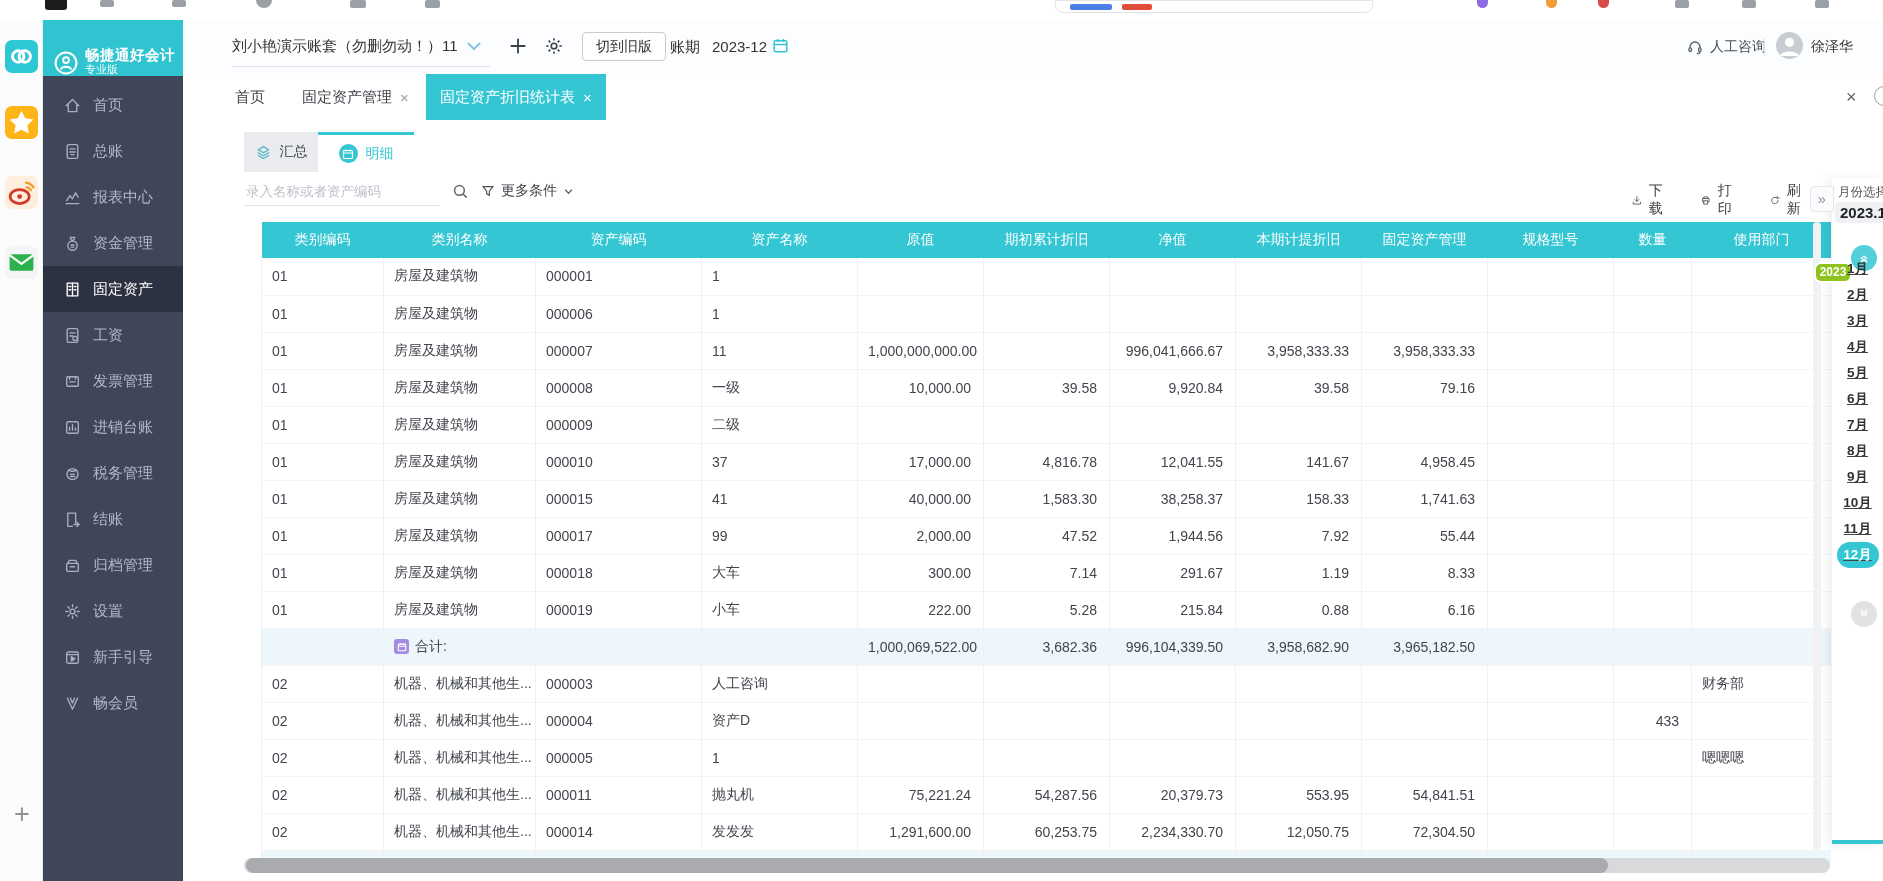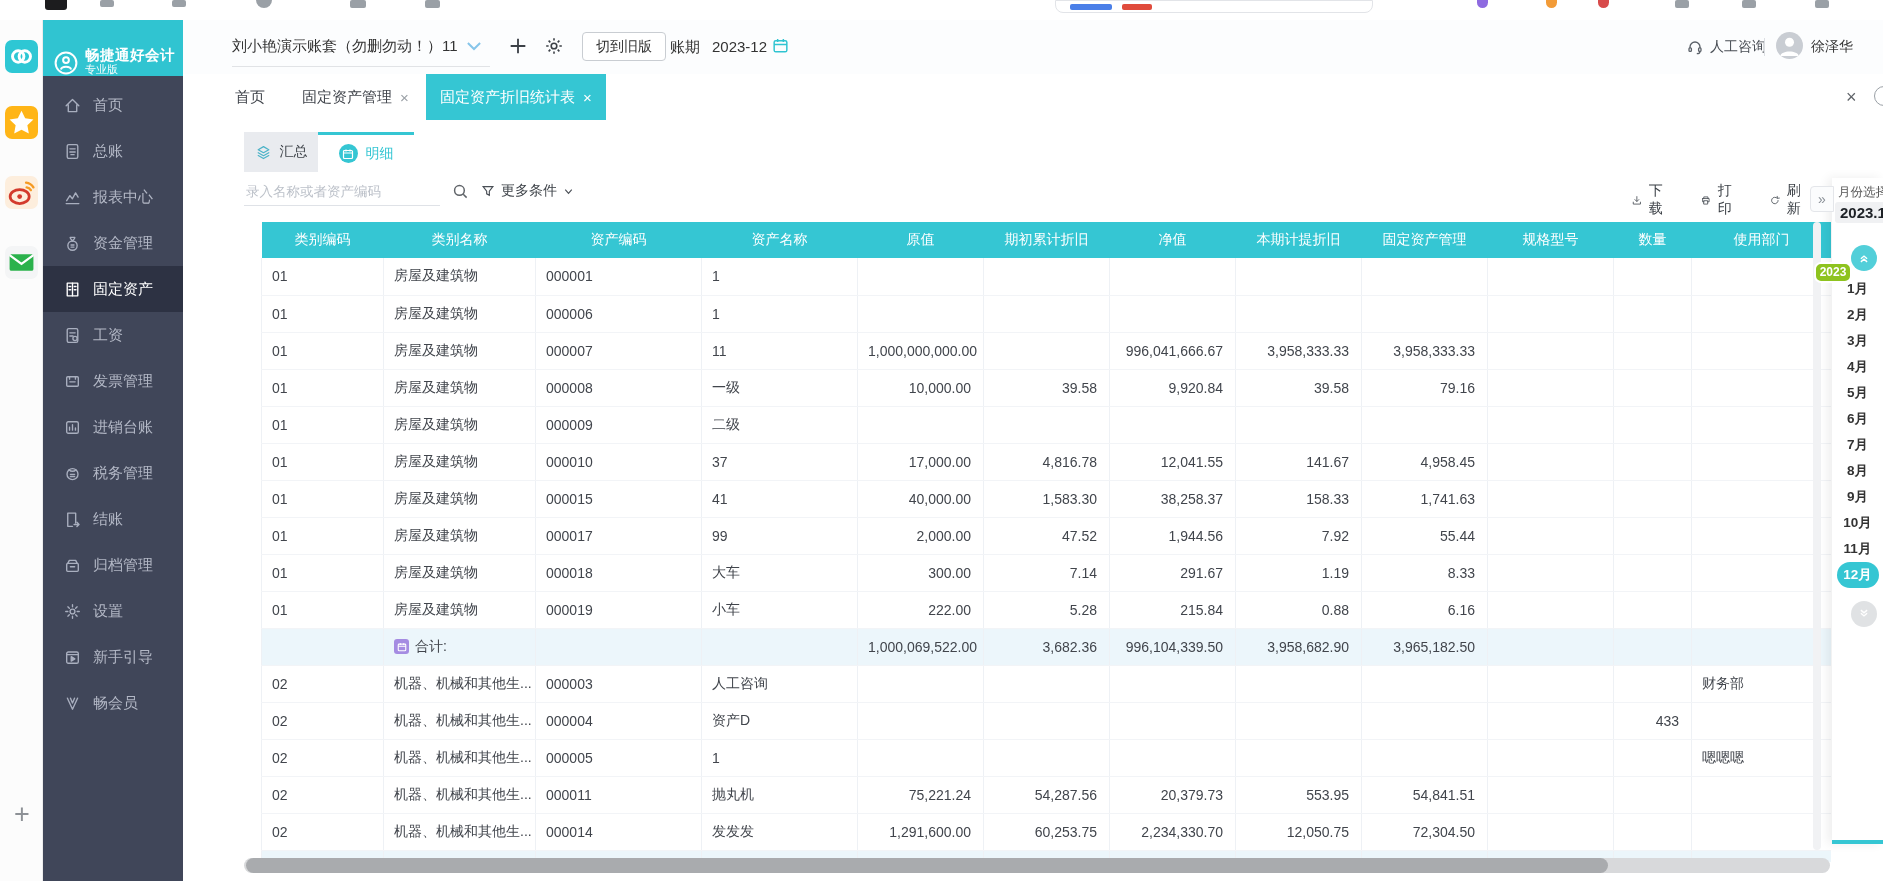--- a/index.html
+++ b/index.html
@@ -96,21 +96,21 @@
           box-shadow:-4px 0 10px rgba(0,0,0,.07);border-bottom:4px solid #35c6d3;}
   .mp-title{position:absolute;left:6px;top:6px;font-size:12.5px;color:#555;white-space:nowrap;}
   .mp-period{position:absolute;left:3px;top:24px;font-size:15px;font-weight:bold;color:#1e2227;background:#f0f1f3;
              padding:2px 5px;border-radius:3px;white-space:nowrap;}
   .mp-up,.mp-down{position:absolute;left:19px;width:26px;height:26px;border-radius:50%;display:flex;align-items:center;justify-content:center;cursor:pointer;}
   .mp-up{top:67px;background:#52cfd9;color:#fff;}
   .mp-down{top:423px;background:#e0e2e4;color:#fff;}
   .mp-up svg,.mp-down svg{width:14px;height:14px;}
   .year-badge{position:absolute;left:-18px;top:84px;width:38px;height:21px;background:#8ec31f;border:2px solid #fff;border-radius:7px;
               color:#fff;font-size:12px;font-weight:bold;text-align:center;line-height:17px;}
-  .months{position:absolute;left:0;top:98px;width:51px;}
+  .months{position:absolute;left:0;top:78px;width:51px;text-decoration:underline;}
   .mitem{height:26px;line-height:26px;text-align:center;font-size:13.5px;font-weight:bold;color:#333;cursor:pointer;}
   .mitem.sel{background:#35c6d3;color:#fff;border-radius:13px;width:42px;margin:0 auto;}
 
   .icn{display:inline-flex;}
   .icn svg{width:100%;height:100%;}
 </style>
 </head>
 <body>
 
 <div id="root">

